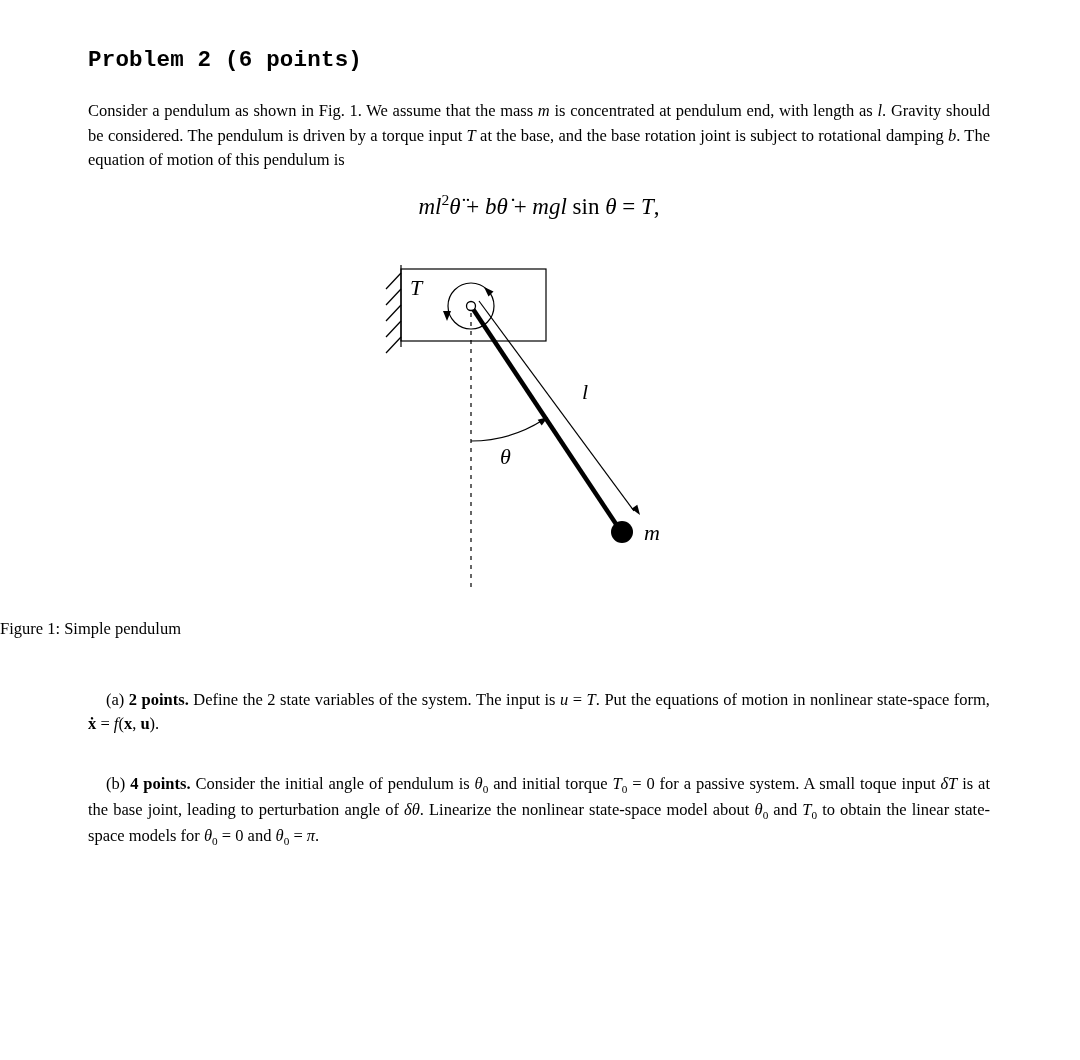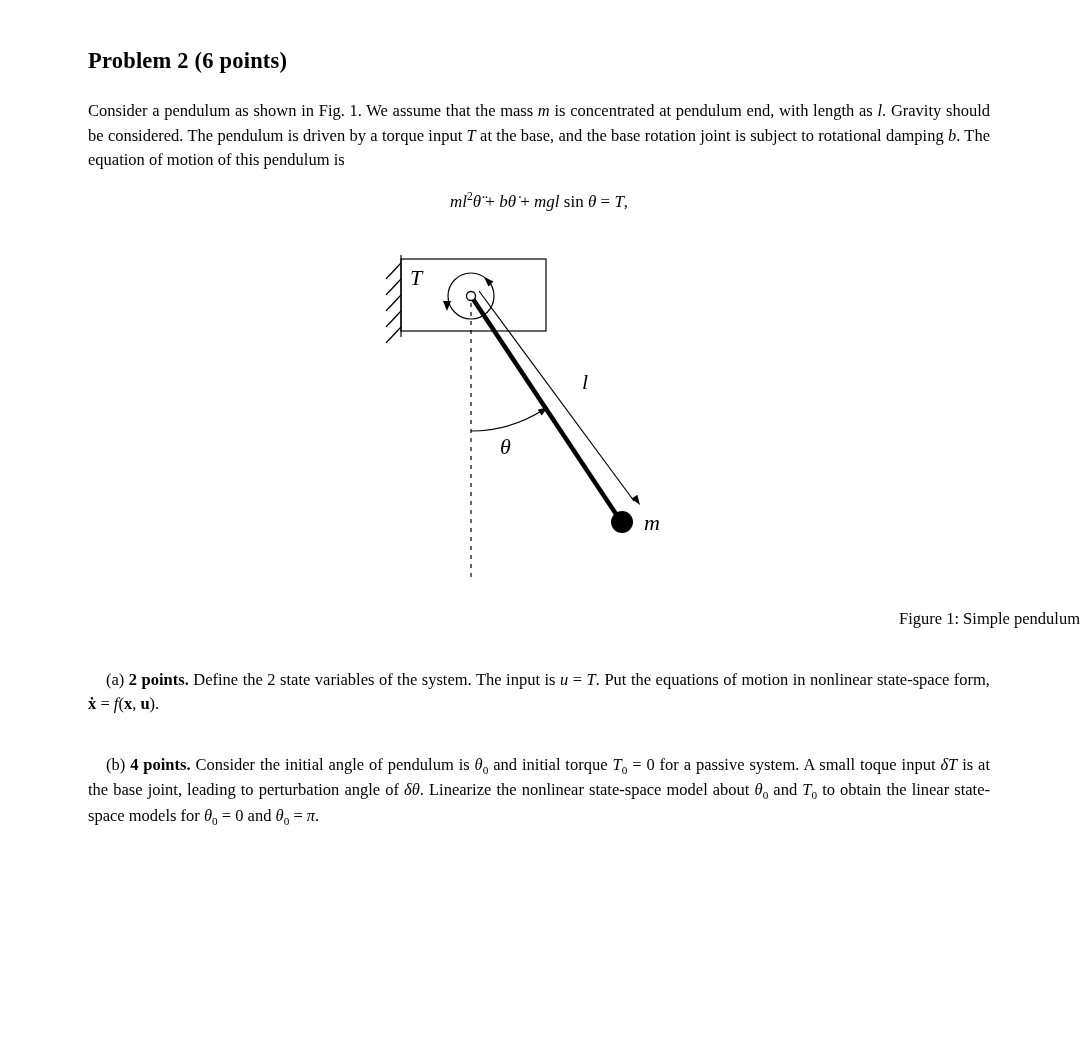--- a/index.html
+++ b/index.html
@@ -2,29 +2,29 @@
 <html><head>
 <meta charset="utf-8">
 <style>
   html,body{margin:0;padding:0;background:#ffffff;}
   .page{
     width:1080px;height:1060px;background:#ffffff;color:#000000;
     font-family:"Liberation Serif","DejaVu Serif",serif;
     font-size:16.5px;line-height:1.48;position:relative;overflow:hidden;
   }
   .content{padding:44px 90px 0 88px;}
-  .problem-title{font-size:22.5px;font-weight:bold;margin:0 0 22px 0;letter-spacing:.2px;}
+  .problem-title{font-size:22.5px;font-weight:bold;margin:0 0 22px 0;letter-spacing:.2px;font-family:Liberation Mono, monospace;}
   .body-par{margin:0;text-align:justify;}
-  .equation{text-align:center;margin:15px 0 13px 0;font-size:17px;}
+  .equation{text-align:center;margin:15px 0 13px 0;font-size:23px;}
   .equation sup{font-size:68%;}
   sub{font-size:68%;}
   .fig{margin:40px -90px 0 -88px;width:1080px;}
   .fig svg{display:block;}
-  .fig-caption{text-align:right;margin-top:14px;font-size:16.5px;}
-  .part{margin-top:36px;text-indent:18px;}
+  .fig-caption{text-align:left;margin-top:14px;font-size:16.5px;}
+  .part{margin-top:46px;text-indent:18px;}
   .part + .part{margin-top:36px;}
   .fig-label{font-family:"Liberation Serif","DejaVu Serif",serif;font-style:italic;font-size:22px;fill:#000;}
   i{font-style:italic;}
 </style>
 </head>
 <body>
 
 <div class="page">
   <div class="content">
 

